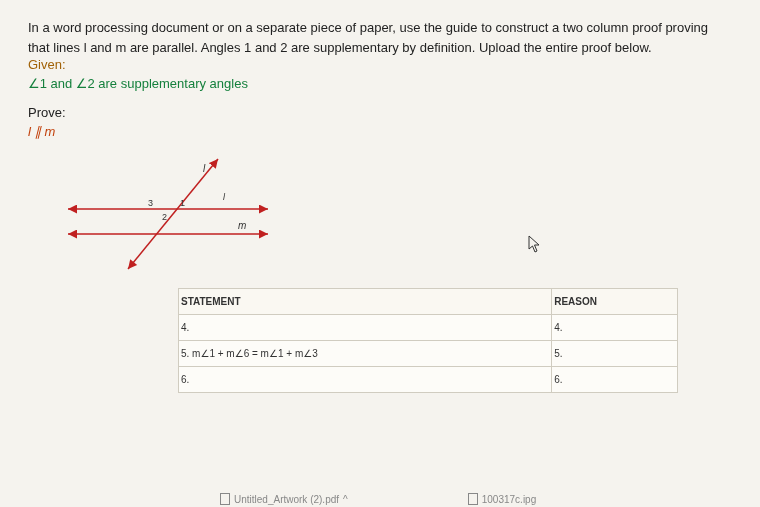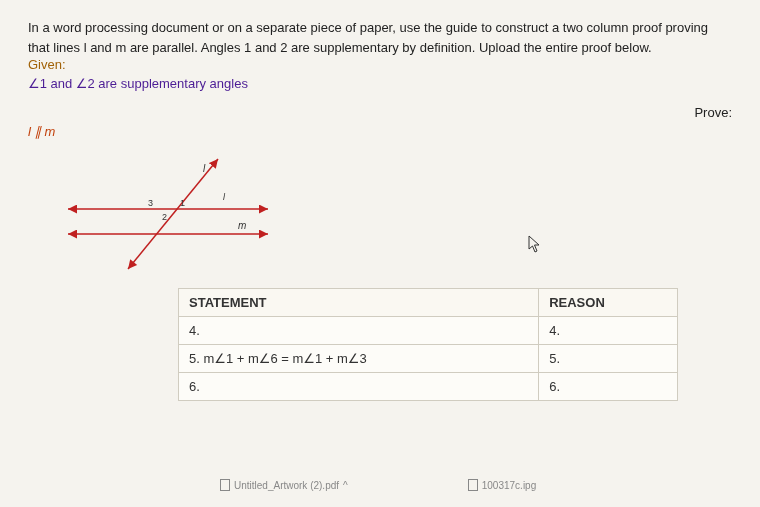--- a/index.html
+++ b/index.html
@@ -8,39 +8,39 @@
       height: 507px;
       font-family: Arial, sans-serif;
       background: #f5f3ee;
       color: #333;
       padding: 18px 28px 0 28px;
       position: relative;
       overflow: hidden;
     }
     .instructions { font-size: 13px; line-height: 1.5; color: #222; margin-bottom: 0; }
     .given-label { font-size: 13px; color: #a16207; margin-bottom: 4px; }
-    .given-text { font-size: 13px; color: #4c1d95; margin-bottom: 14px; }
-    .prove-label { font-size: 13px; color: #222; margin-bottom: 4px; text-align: right; }
+    .given-text { font-size: 13px; color: #15803d; margin-bottom: 14px; }
+    .prove-label { font-size: 13px; color: #222; margin-bottom: 4px; }
     .prove-text { font-size: 13px; font-style: italic; color: #c2410c; margin-bottom: 10px; }
     .angle { font-family: Arial; }
     .diagram { margin: 5px 0 10px 30px; }
     .table-wrap { margin-left: 150px; }
     table { border-collapse: collapse; width: 500px; background: #fdfcf8; }
     th, td {
       border: 1px solid #d0ccc0;
-      padding: 6px 10px;
-      font-size: 13px;
+      padding: 6px 2px;
+      font-size: 10px;
       text-align: left;
       color: #333;
       height: 26px;
     }
     th { font-weight: bold; background: #faf8f2; }
     .cursor { position: absolute; top: 235px; left: 528px; font-size: 14px; color: #333; }
     .footer {
-      position: absolute; bottom: 16px; left: 0; right: 0;
+      position: absolute; bottom: 2px; left: 0; right: 0;
       display: flex; gap: 120px; padding-left: 220px;
       font-size: 10px; color: #888;
     }
     .footer-item { display: flex; align-items: center; gap: 4px; }
     .file-icon { width: 10px; height: 12px; border: 1px solid #888; display: inline-block; }
   </style>
 </head>
 <body>
 
 

